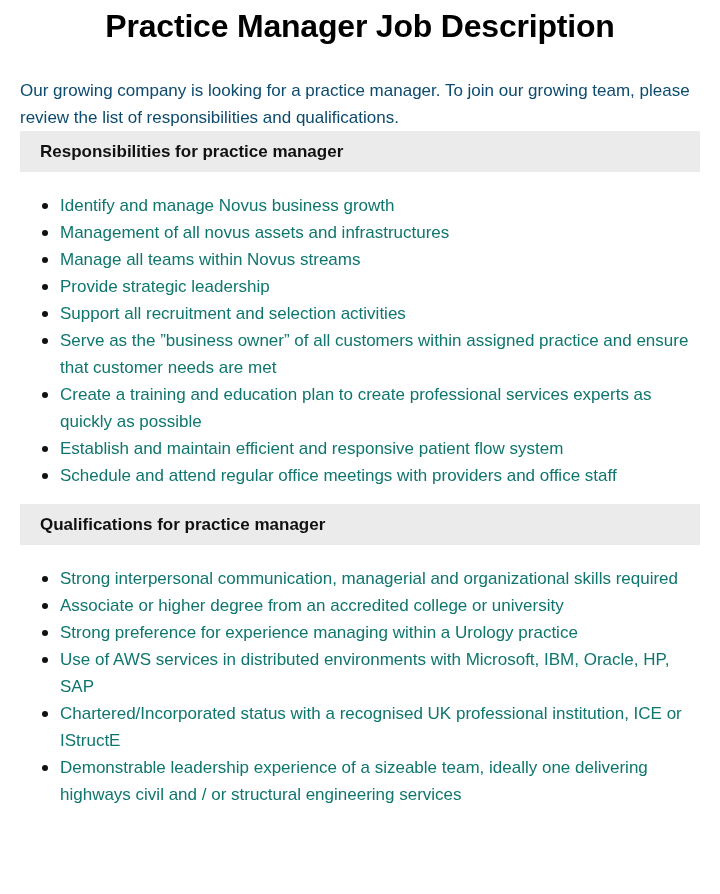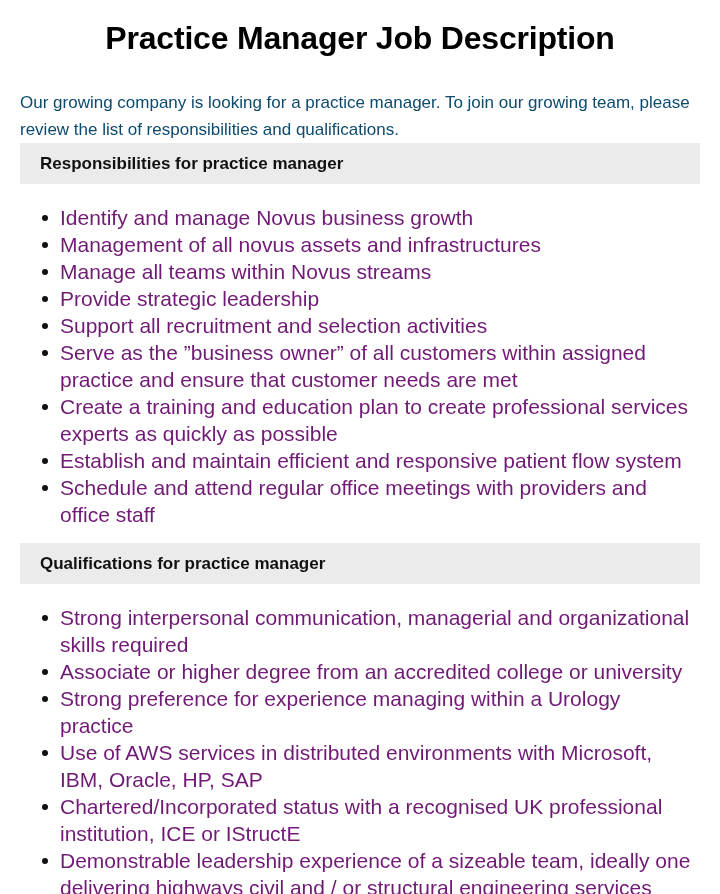--- a/index.html
+++ b/index.html
@@ -13,21 +13,21 @@
       overflow: hidden;
       font-family: "Liberation Sans", "DejaVu Sans", sans-serif;
       color: #111111;
     }
     .page {
       padding: 0 20px 0 20px;
       box-sizing: border-box;
       width: 720px;
     }
     .title {
-      margin: 16px;
+      margin: 4px;
       padding-top: 2px;
       height: 42px;
       line-height: 40px;
       text-align: center;
       font-size: 32px;
       font-weight: bold;
       color: #000000;
       letter-spacing: -0.2px;
     }
     .intro {
@@ -50,23 +50,23 @@
     }
     ul.items {
       list-style: none;
       margin: 20px 0 0 0;
       padding: 0;
     }
     ul.items li {
       position: relative;
       padding-left: 40px;
       padding-right: 6px;
-      font-size: 21px;
+      font-size: 17px;
       line-height: 27px;
-      color: #701a75;
+      color: #0f766e;
     }
     ul.items li .bullet {
       position: absolute;
       left: 22px;
       top: 11px;
       width: 6px;
       height: 6px;
       border-radius: 50%;
       background: #111111;
     }

